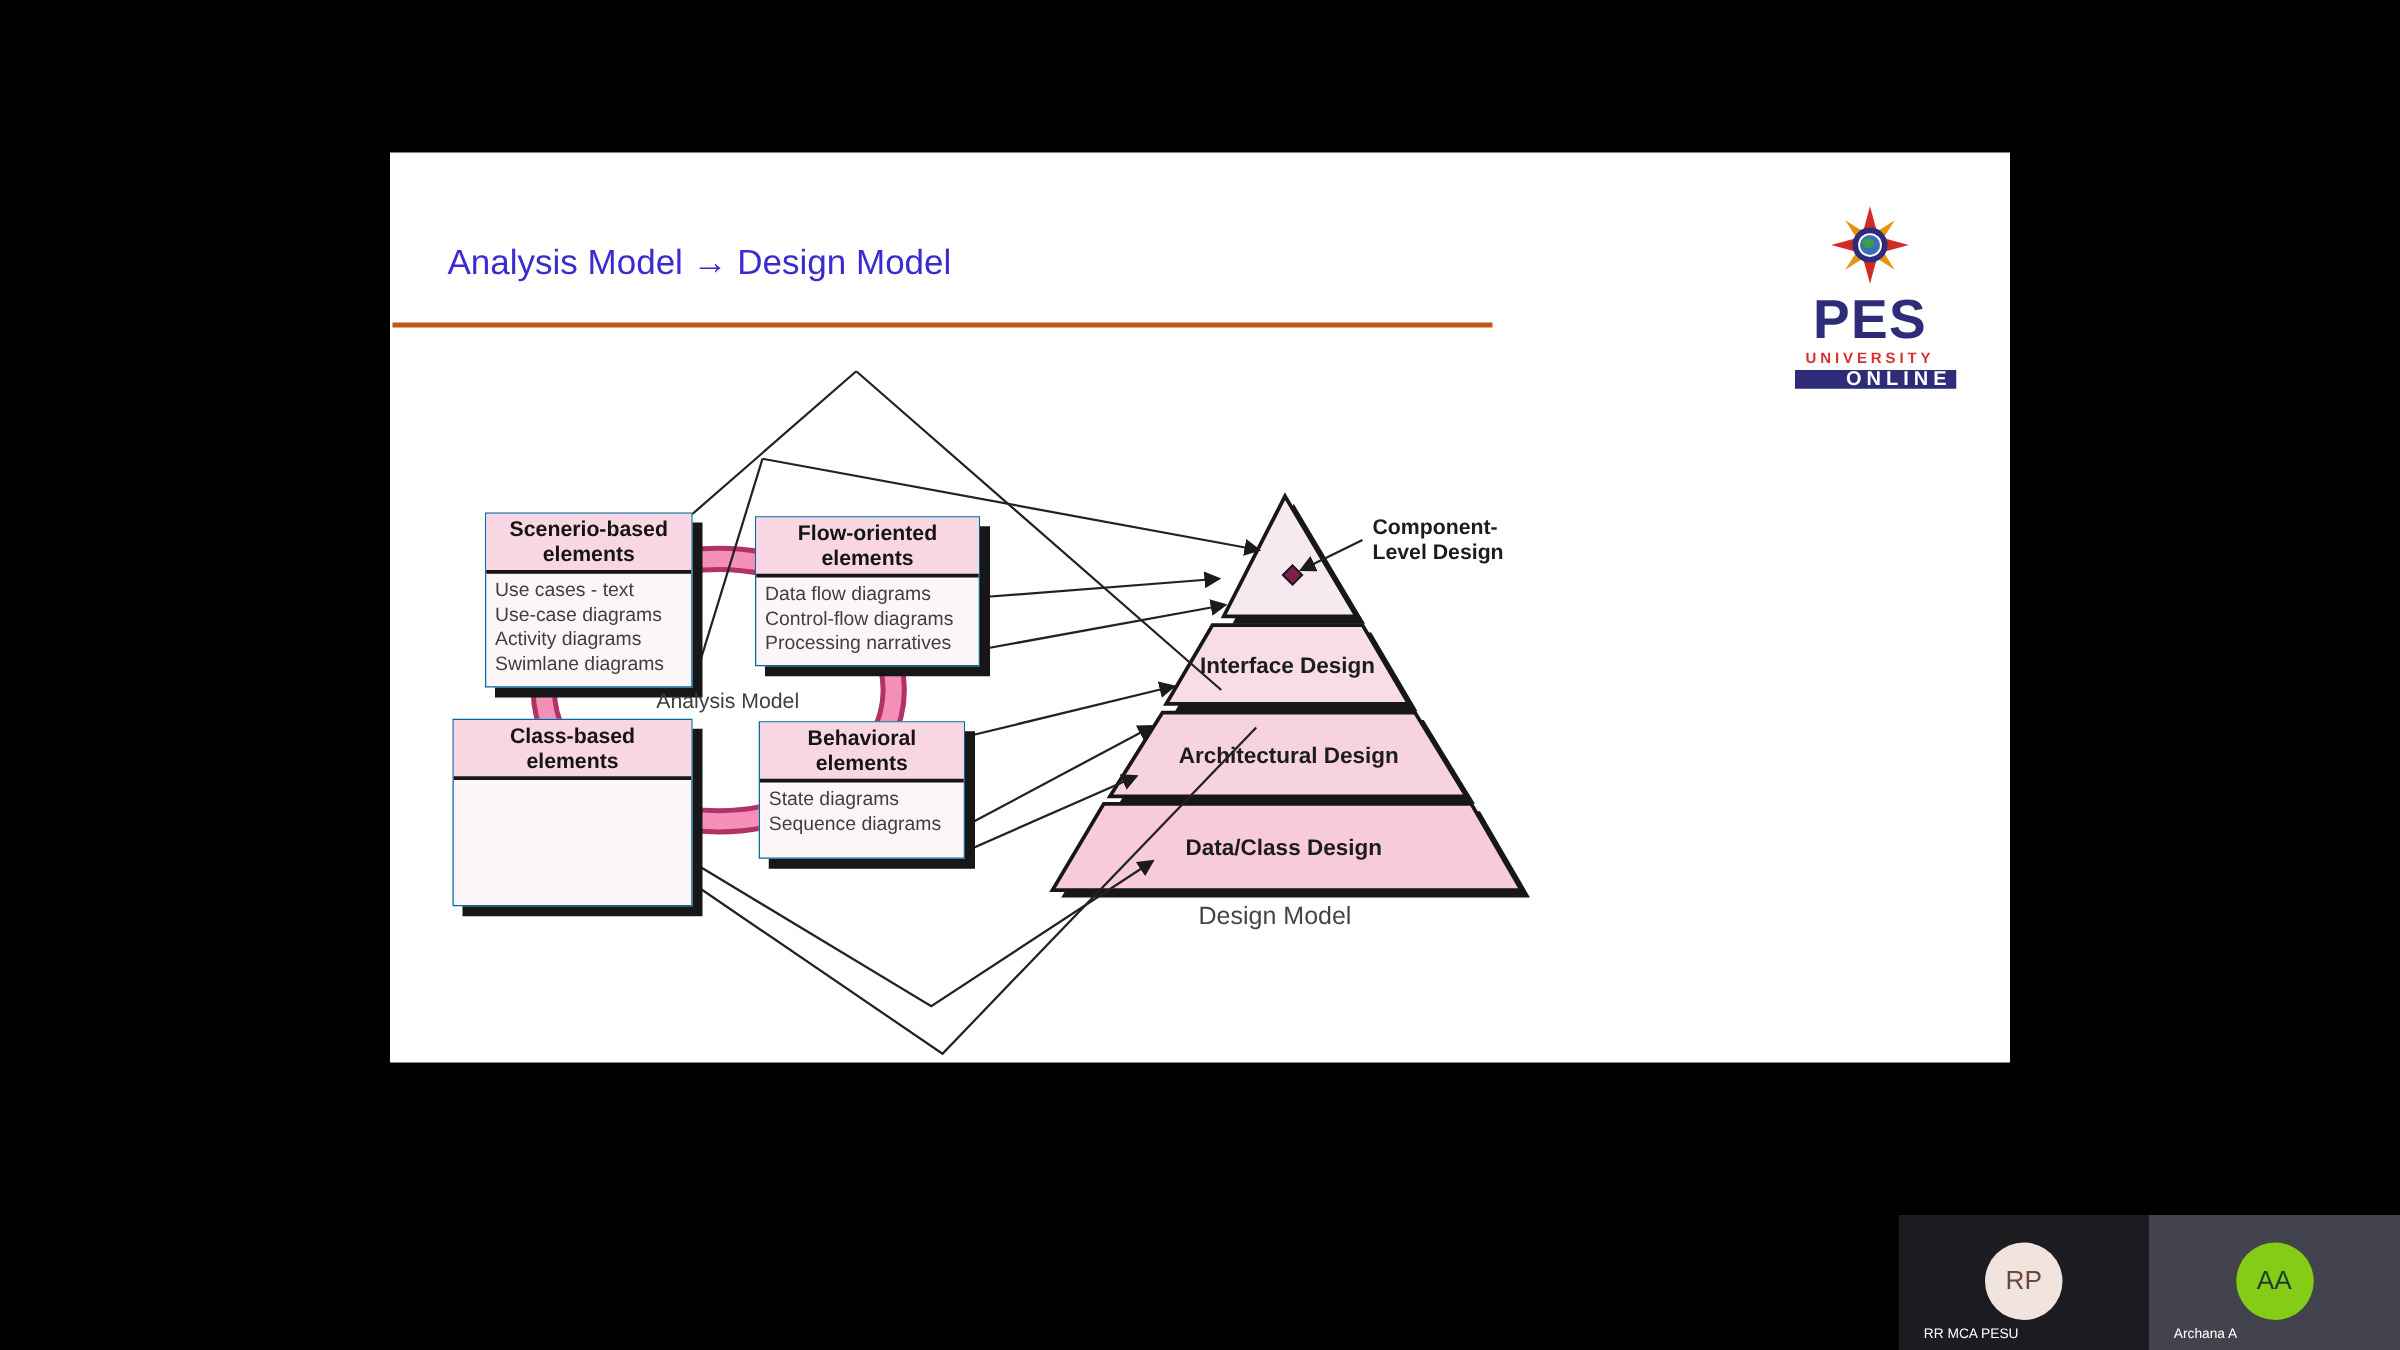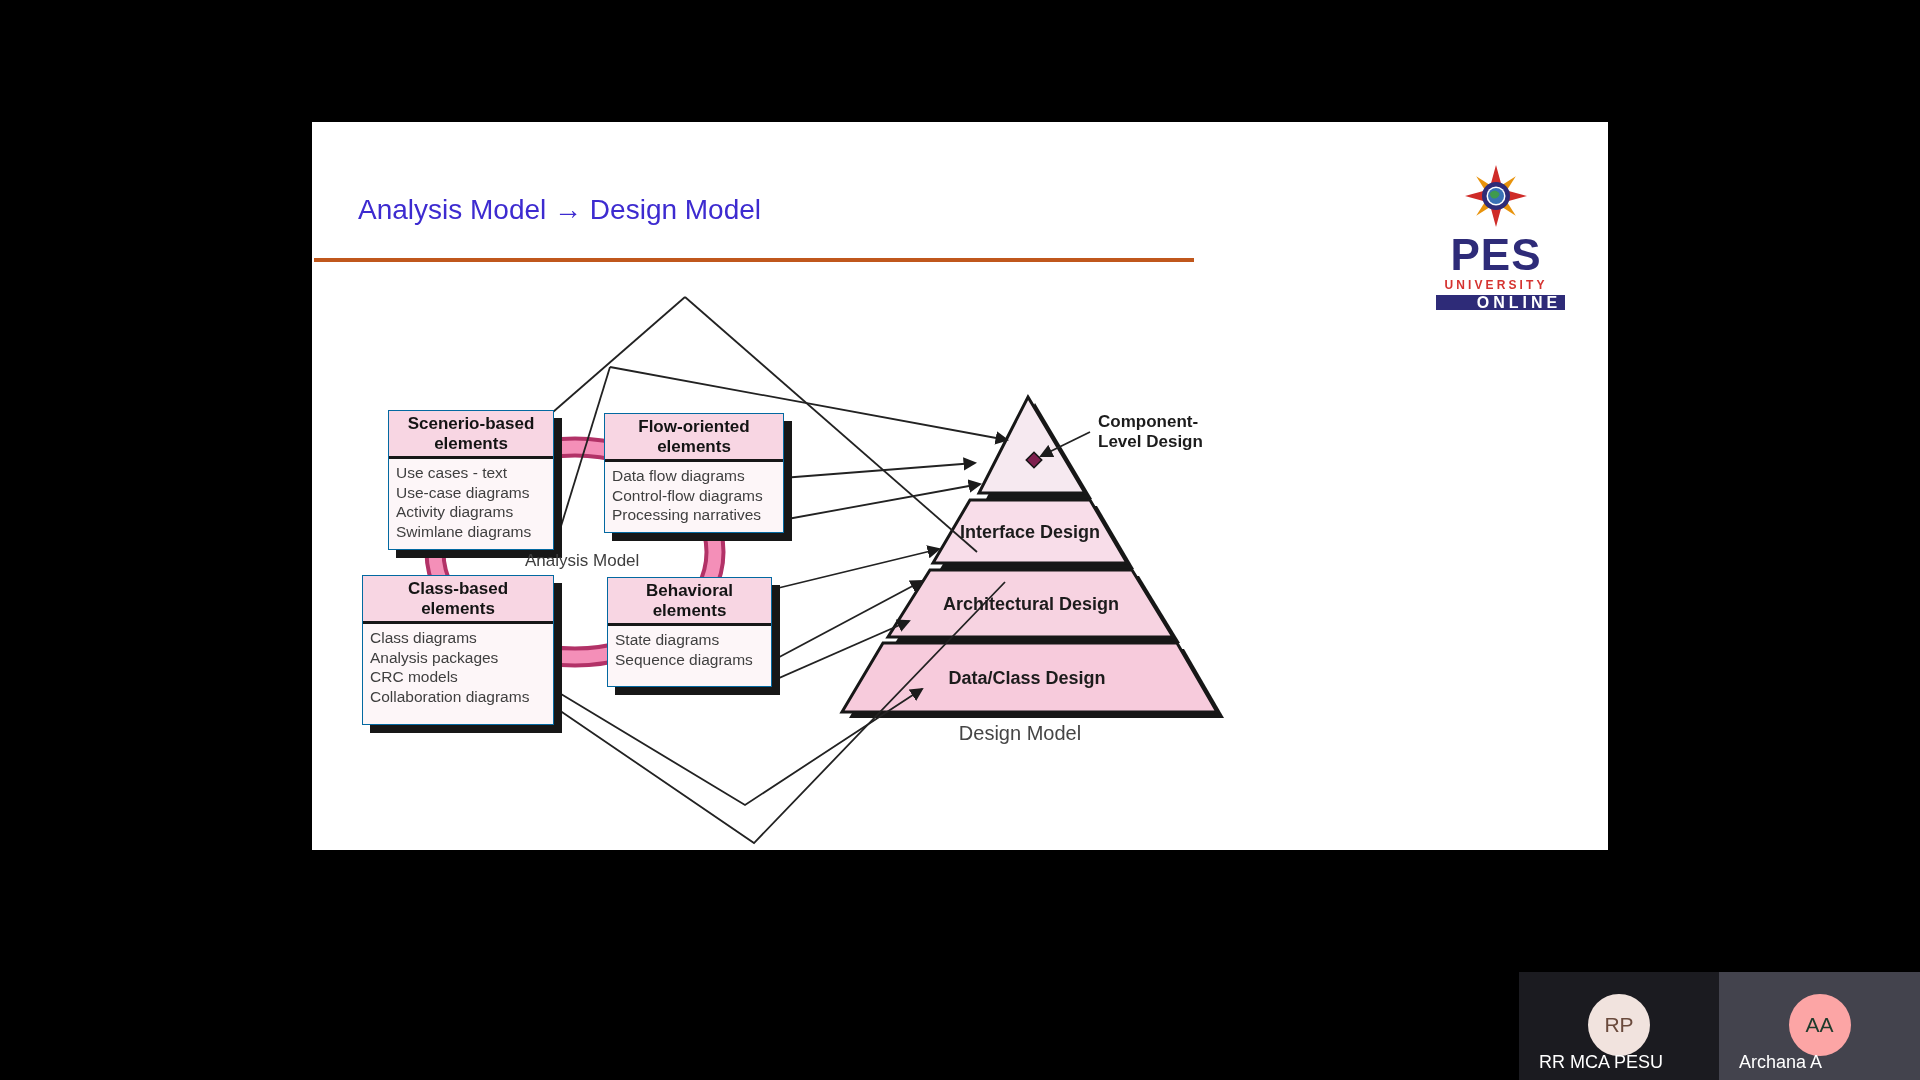--- a/index.html
+++ b/index.html
@@ -31,21 +31,21 @@
   .lbl-arch{left:608px;top:472px;width:222px;}
   .lbl-data{left:600px;top:546px;width:230px;}
   .lbl-component{position:absolute;left:786px;top:290px;font-weight:bold;font-size:17px;line-height:1.2;color:#1c1c1c;}
   
   .tile{position:absolute;top:972px;height:108px;}
   .tile-rp{left:1519px;width:200px;}
   .tile-aa{left:1719px;width:201px;}
   .avatar{position:absolute;left:50%;transform:translateX(-50%);top:22px;width:62px;height:62px;
           border-radius:50%;display:flex;align-items:center;justify-content:center;
           font-size:21px;font-weight:500;}
-  .pname{position:absolute;left:20px;bottom:7px;font-size:18px;color:#fff;}
+  .pname{position:absolute;left:20px;bottom:7px;font-size:11px;color:#fff;}
 </style>
 </head>
 <body>
 
 <div class="screen">
 
   <div class="slide">
 
     <div class="slide-subtitle" style="color: rgb(61, 43, 208);">Analysis Model → Design Model</div>
     <div class="slide-rule" style="background-color: rgb(192, 87, 28);"></div>
@@ -131,26 +131,20 @@
       <div class="hdr" style="background-color: rgb(248, 214, 227);"><span>Flow-oriented</span><br><span>elements</span></div>
       <div class="items">
         <div>Data flow diagrams</div>
         <div>Control-flow diagrams</div>
         <div>Processing narratives</div>
       </div>
     </div>
 
     <div class="dbox" style="left:50px;top:453px;width:192px;min-height:150px;">
       <div class="hdr" style="background-color: rgb(248, 214, 227);"><span>Class-based</span><br><span>elements</span></div>
-      <div class="items">
-        <div>Class diagrams</div>
-        <div>Analysis packages</div>
-        <div>CRC models</div>
-        <div>Collaboration diagrams</div>
-      </div>
     </div>
 
     <div class="dbox" style="left:295px;top:455px;width:165px;min-height:110px;">
       <div class="hdr" style="background-color: rgb(248, 214, 227);"><span>Behavioral</span><br><span>elements</span></div>
       <div class="items">
         <div>State diagrams</div>
         <div>Sequence diagrams</div>
       </div>
     </div>
 
@@ -161,17 +155,17 @@
     <div class="pyr-label lbl-arch">Architectural Design</div>
     <div class="pyr-label lbl-data">Data/Class Design</div>
   </div>
 
   <div class="tile tile-rp" style="background-color: rgb(27, 27, 32);">
     <div class="avatar" style="background-color: rgb(241, 227, 222); color: rgb(106, 74, 60);">RP</div>
     <div class="pname">RR MCA  PESU</div>
   </div>
 
   <div class="tile tile-aa" style="background-color: rgb(67, 67, 77);">
-    <div class="avatar" style="background-color: #fca5a5; color: rgb(30, 59, 44);">AA</div>
+    <div class="avatar" style="background-color: #84cc16; color: rgb(30, 59, 44);">AA</div>
     <div class="pname">Archana A</div>
   </div>
 
 </div>
 
 </body></html>

